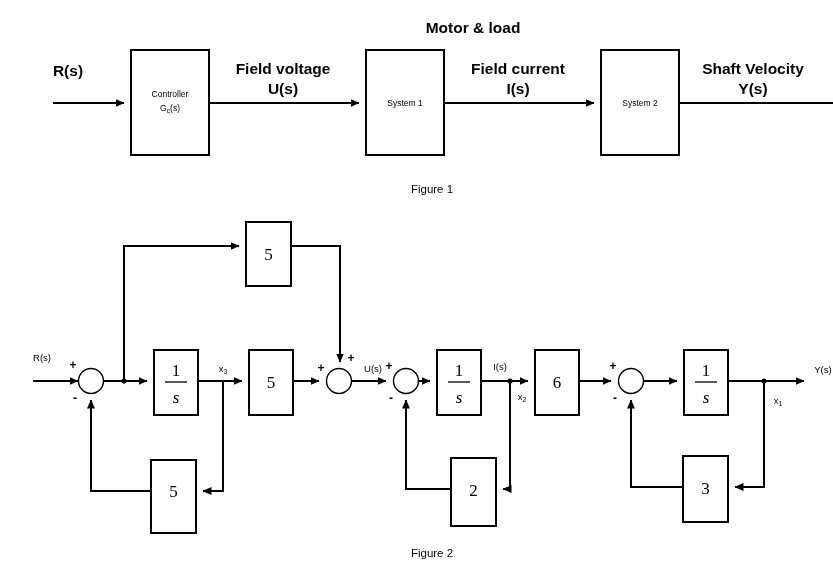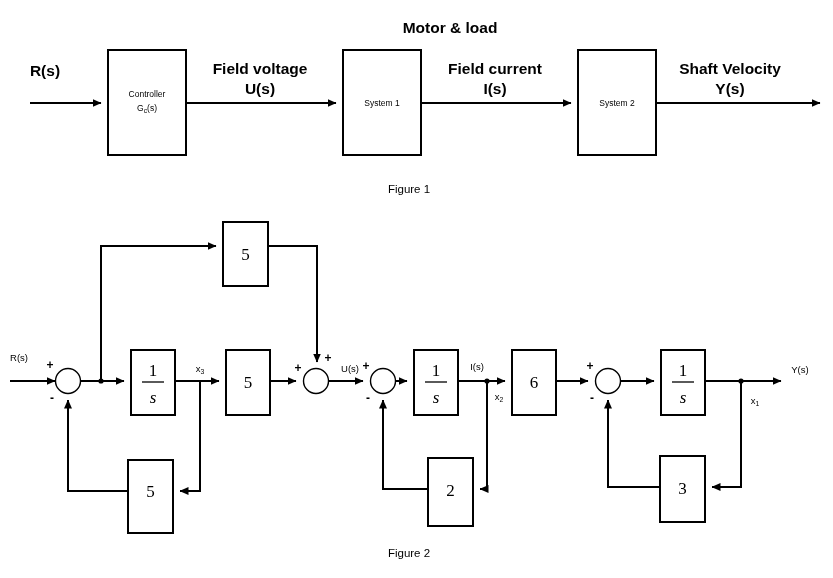--- a/index.html
+++ b/index.html
@@ -11,20 +11,21 @@
     width: 833px;
     height: 578px;
     font-family: "Liberation Sans", sans-serif;
     color: #000000;
     overflow: hidden;
   }
   #diagram-root {
     position: relative;
     width: 759px;
     height: 578px;
+    margin-left: 23px;
   }
   svg#block-diagram {
     display: block;
     width: 833px;
     height: 578px;
   }
   .wire {
     stroke: #000000;
     stroke-width: 1.3;
     fill: none;

